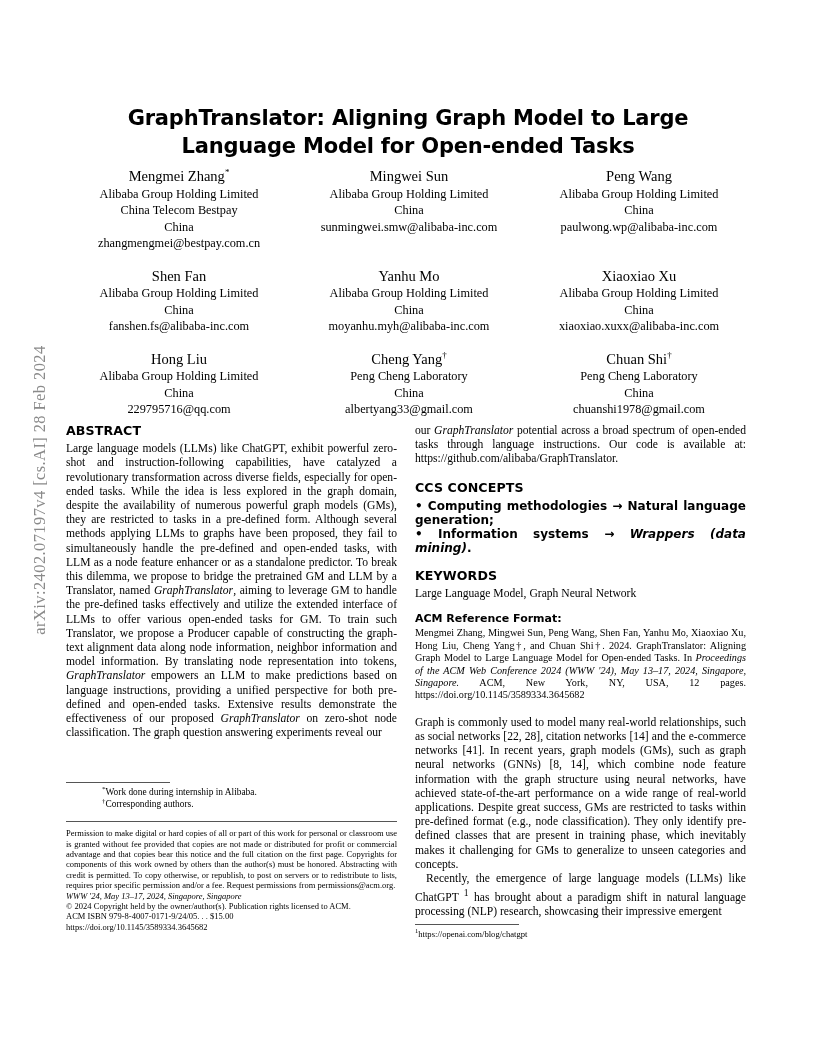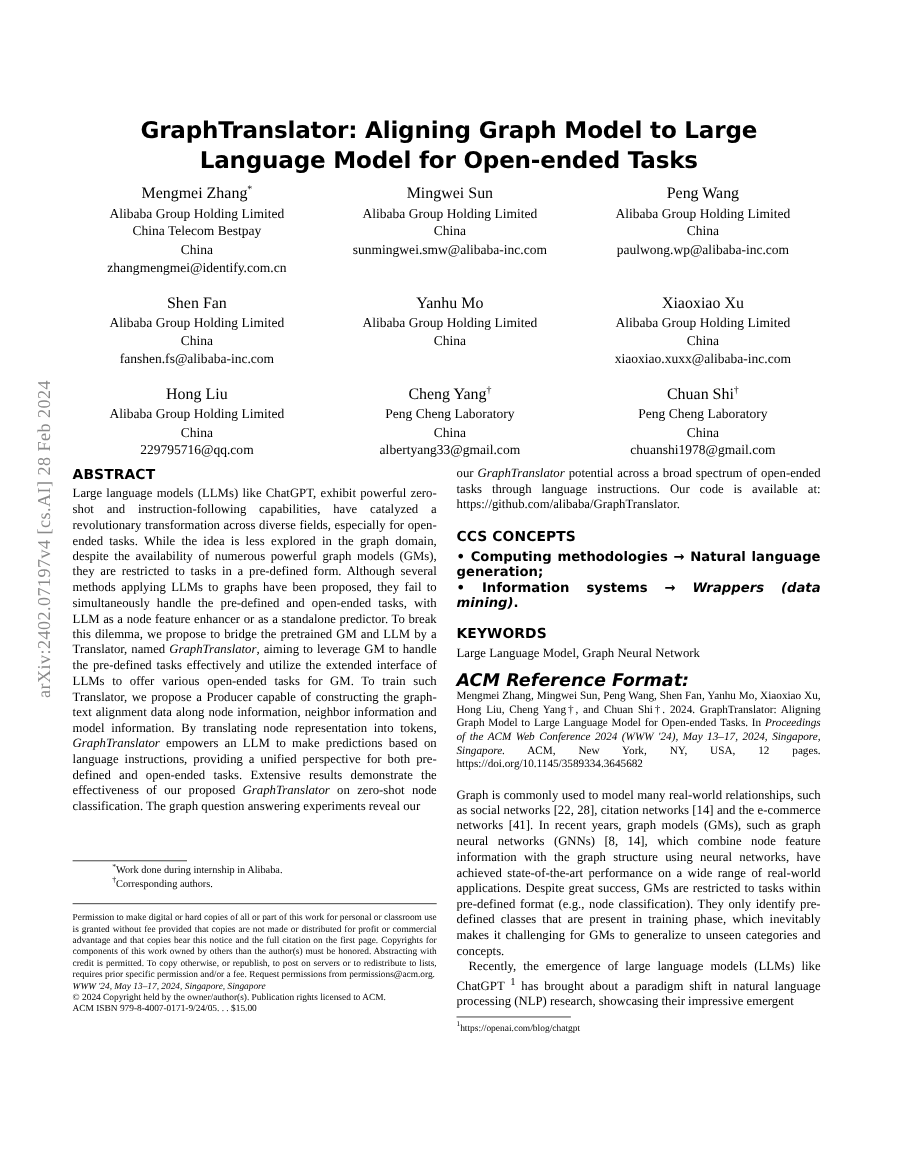--- a/index.html
+++ b/index.html
@@ -133,24 +133,23 @@
   }
   .ccs-line .it { font-style: italic; }
 
   .kw {
     font-size: 11.6px;
     line-height: 14.2px;
   }
 
   .ref-head {
     font-family: "DejaVu Sans", "Liberation Sans", sans-serif;
-    font-size: 16px;
+    font-size: 11px;
     font-weight: bold;
     margin-bottom: 1px;
-    font-style: italic;
   }
   .ref-body {
     font-size: 10.2px;
     line-height: 12.4px;
     text-align: justify;
   }
   .ref-body .it { font-style: italic; }
 
   
   .fn-block {
@@ -211,21 +210,21 @@
   <div class="title">GraphTranslator: Aligning Graph Model to Large Language Model for Open-ended Tasks</div>
 
   <div class="authors">
 
     <div class="author-row">
       <div class="author">
         <div class="name"><span>Mengmei Zhang</span><sup>*</sup></div>
         <div class="aff">Alibaba Group Holding Limited</div>
         <div class="aff">China Telecom Bestpay</div>
         <div class="aff">China</div>
-        <div class="mail">zhangmengmei@identify.com.cn</div>
+        <div class="mail">zhangmengmei@bestpay.com.cn</div>
       </div>
       <div class="author">
         <div class="name">Mingwei Sun</div>
         <div class="aff">Alibaba Group Holding Limited</div>
         <div class="aff">China</div>
         <div class="mail">sunmingwei.smw@alibaba-inc.com</div>
       </div>
       <div class="author">
         <div class="name">Peng Wang</div>
         <div class="aff">Alibaba Group Holding Limited</div>
@@ -240,20 +239,21 @@
       <div class="author">
         <div class="name">Shen Fan</div>
         <div class="aff">Alibaba Group Holding Limited</div>
         <div class="aff">China</div>
         <div class="mail">fanshen.fs@alibaba-inc.com</div>
       </div>
       <div class="author">
         <div class="name">Yanhu Mo</div>
         <div class="aff">Alibaba Group Holding Limited</div>
         <div class="aff">China</div>
+        <div class="mail">moyanhu.myh@alibaba-inc.com</div>
       </div>
       <div class="author">
         <div class="name">Xiaoxiao Xu</div>
         <div class="aff">Alibaba Group Holding Limited</div>
         <div class="aff">China</div>
         <div class="mail">xiaoxiao.xuxx@alibaba-inc.com</div>
       </div>
     </div>
 
     <div class="row-gap-1"></div>
@@ -290,20 +290,21 @@
     <div class="fn-rule-short"></div>
     <div class="fn-line"><sup>*</sup><span>Work done during internship in Alibaba.</span></div>
     <div class="fn-line"><sup>†</sup><span>Corresponding authors.</span></div>
 
     <div class="fn-rule-long"></div>
 
     <div class="perm">Permission to make digital or hard copies of all or part of this work for personal or classroom use is granted without fee provided that copies are not made or distributed for profit or commercial advantage and that copies bear this notice and the full citation on the first page. Copyrights for components of this work owned by others than the author(s) must be honored. Abstracting with credit is permitted. To copy otherwise, or republish, to post on servers or to redistribute to lists, requires prior specific permission and/or a fee. Request permissions from permissions@acm.org.</div>
     <div class="perm it">WWW '24, May 13–17, 2024, Singapore, Singapore</div>
     <div class="perm">© 2024 Copyright held by the owner/author(s). Publication rights licensed to ACM.</div>
     <div class="perm">ACM ISBN 979-8-4007-0171-9/24/05. . . $15.00</div>
+    <div class="perm">https://doi.org/10.1145/3589334.3645682</div>
   </div>
 
   <div class="col col-right">
 
     <p class="body-p"><span></span><span>our </span><span class="it">GraphTranslator</span><span> potential across a broad spectrum of open-ended tasks through language instructions. Our code is available at: https://github.com/alibaba/GraphTranslator.</span></p>
 
     <div class="spacer-md"></div>
 
     <h2 class="sec">CCS CONCEPTS</h2>
     <div class="ccs-line">

